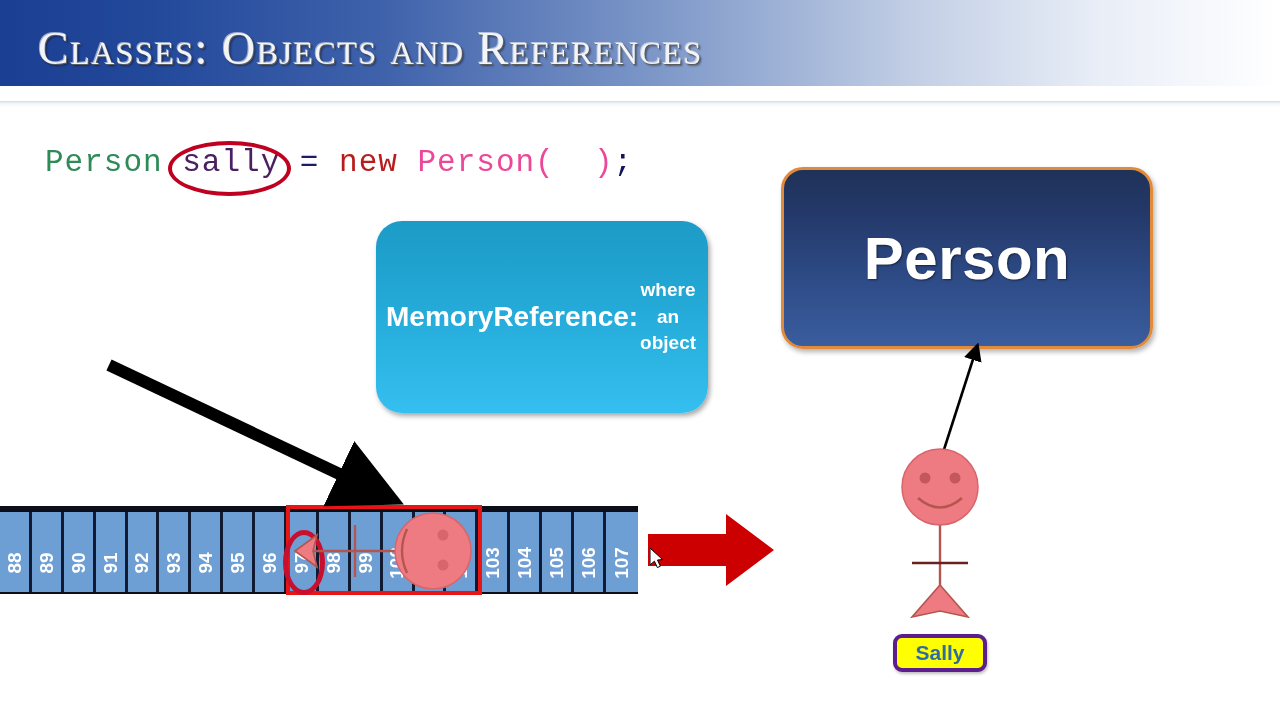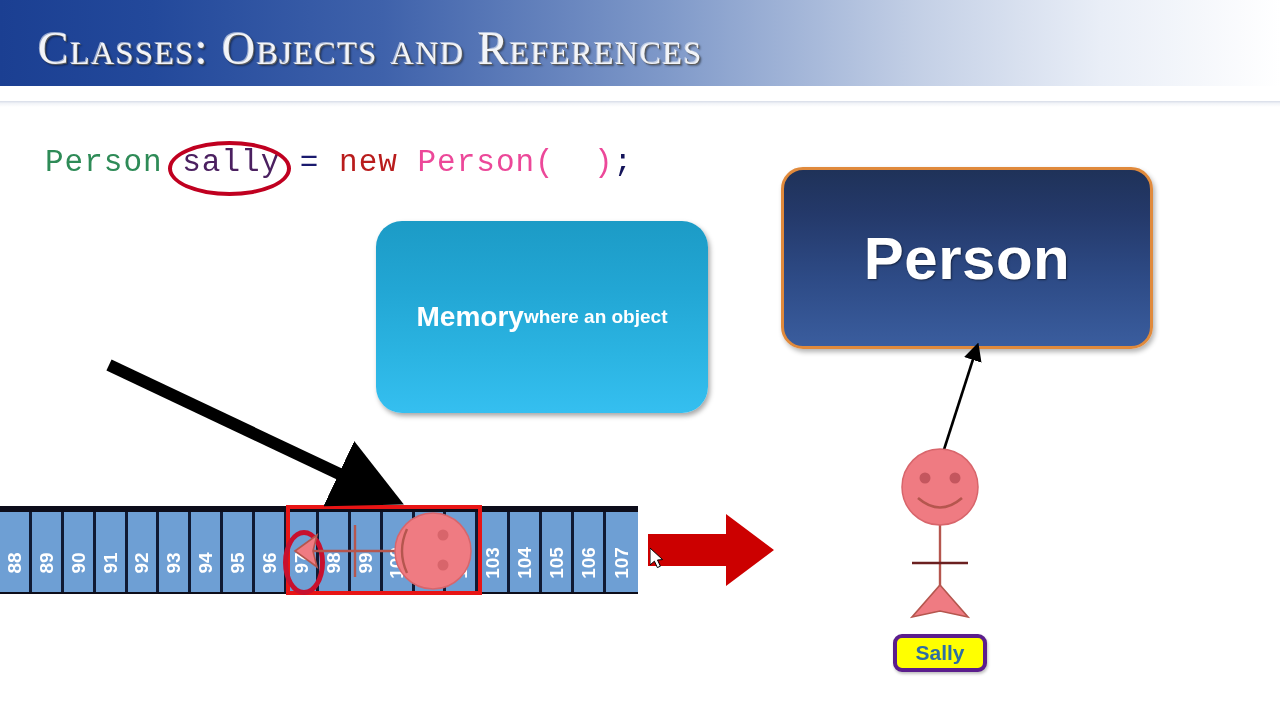--- a/index.html
+++ b/index.html
@@ -246,20 +246,21 @@
   </div>
   <div id="header-shine"></div>
 
   <div id="code-line"><span class="tok-type">Person</span><span class="tok-op"> </span><span class="tok-var">sally</span><span class="tok-op"> </span><span class="tok-op">=</span><span class="tok-op"> </span><span class="tok-kw">new</span><span class="tok-op"> </span><span class="tok-ctor">Person(  )</span><span class="tok-semi">;</span></div>
 
   <div id="sally-ellipse"></div>
 
 
   <div id="memref-box">
     <div class="big">Memory</div>
+    <div class="big">Reference:</div>
     <div class="small">where an object</div>
   </div>
 
   <div id="person-box">
     <div id="person-box-label">Person</div>
   </div>
 
   <div id="memory-strip">
       <div class="mem-cell">
         <span class="mem-num">88</span>

